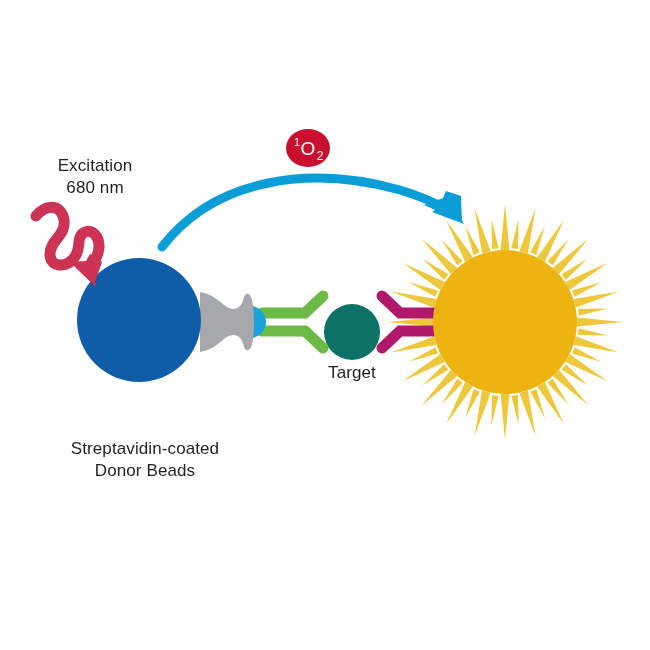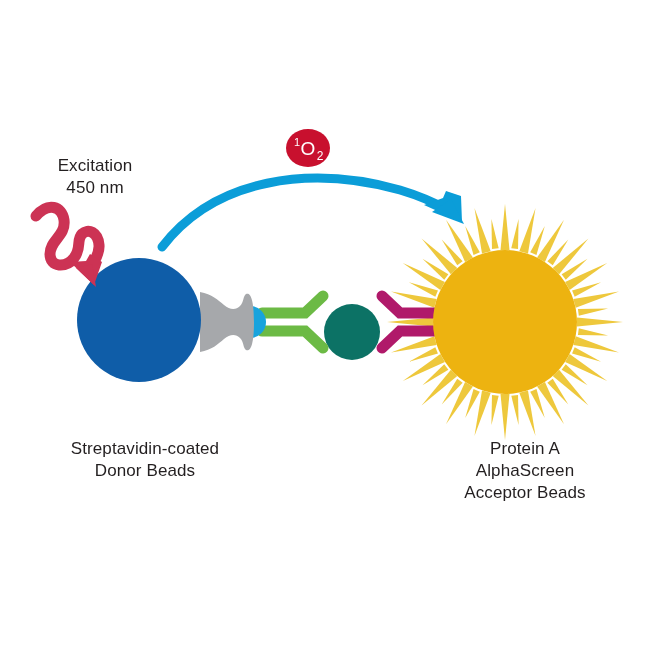--- a/index.html
+++ b/index.html
@@ -179,24 +179,22 @@
                C 82,248 76,240 82,234
                C 88,228 98,232 99,245
                C 100,256 92,262 90,272" stroke="#cc3354" stroke-width="11" fill="none" stroke-linecap="round" stroke-linejoin="round"></path>
       <polygon points="94,285 70,262 86,261 90,254 102,262" fill="#cc3354"></polygon>
       <polygon points="96,287 76,268 92,264" fill="#cc3354"></polygon>
     </g>
 
   </svg>
 
   <div class="dlabel" id="excitation-label">Excitation
-450 nm</div>
+680 nm</div>
 
 
   <div class="dlabel" id="donor-label">Streptavidin-coated
 Donor Beads</div>
 
-  <div class="dlabel" id="acceptor-label">Protein A
-AlphaScreen
-Acceptor Beads</div>
-
+
+  <div class="dlabel" id="target-label">Target</div>
 
 </div>
 
 </body></html>

